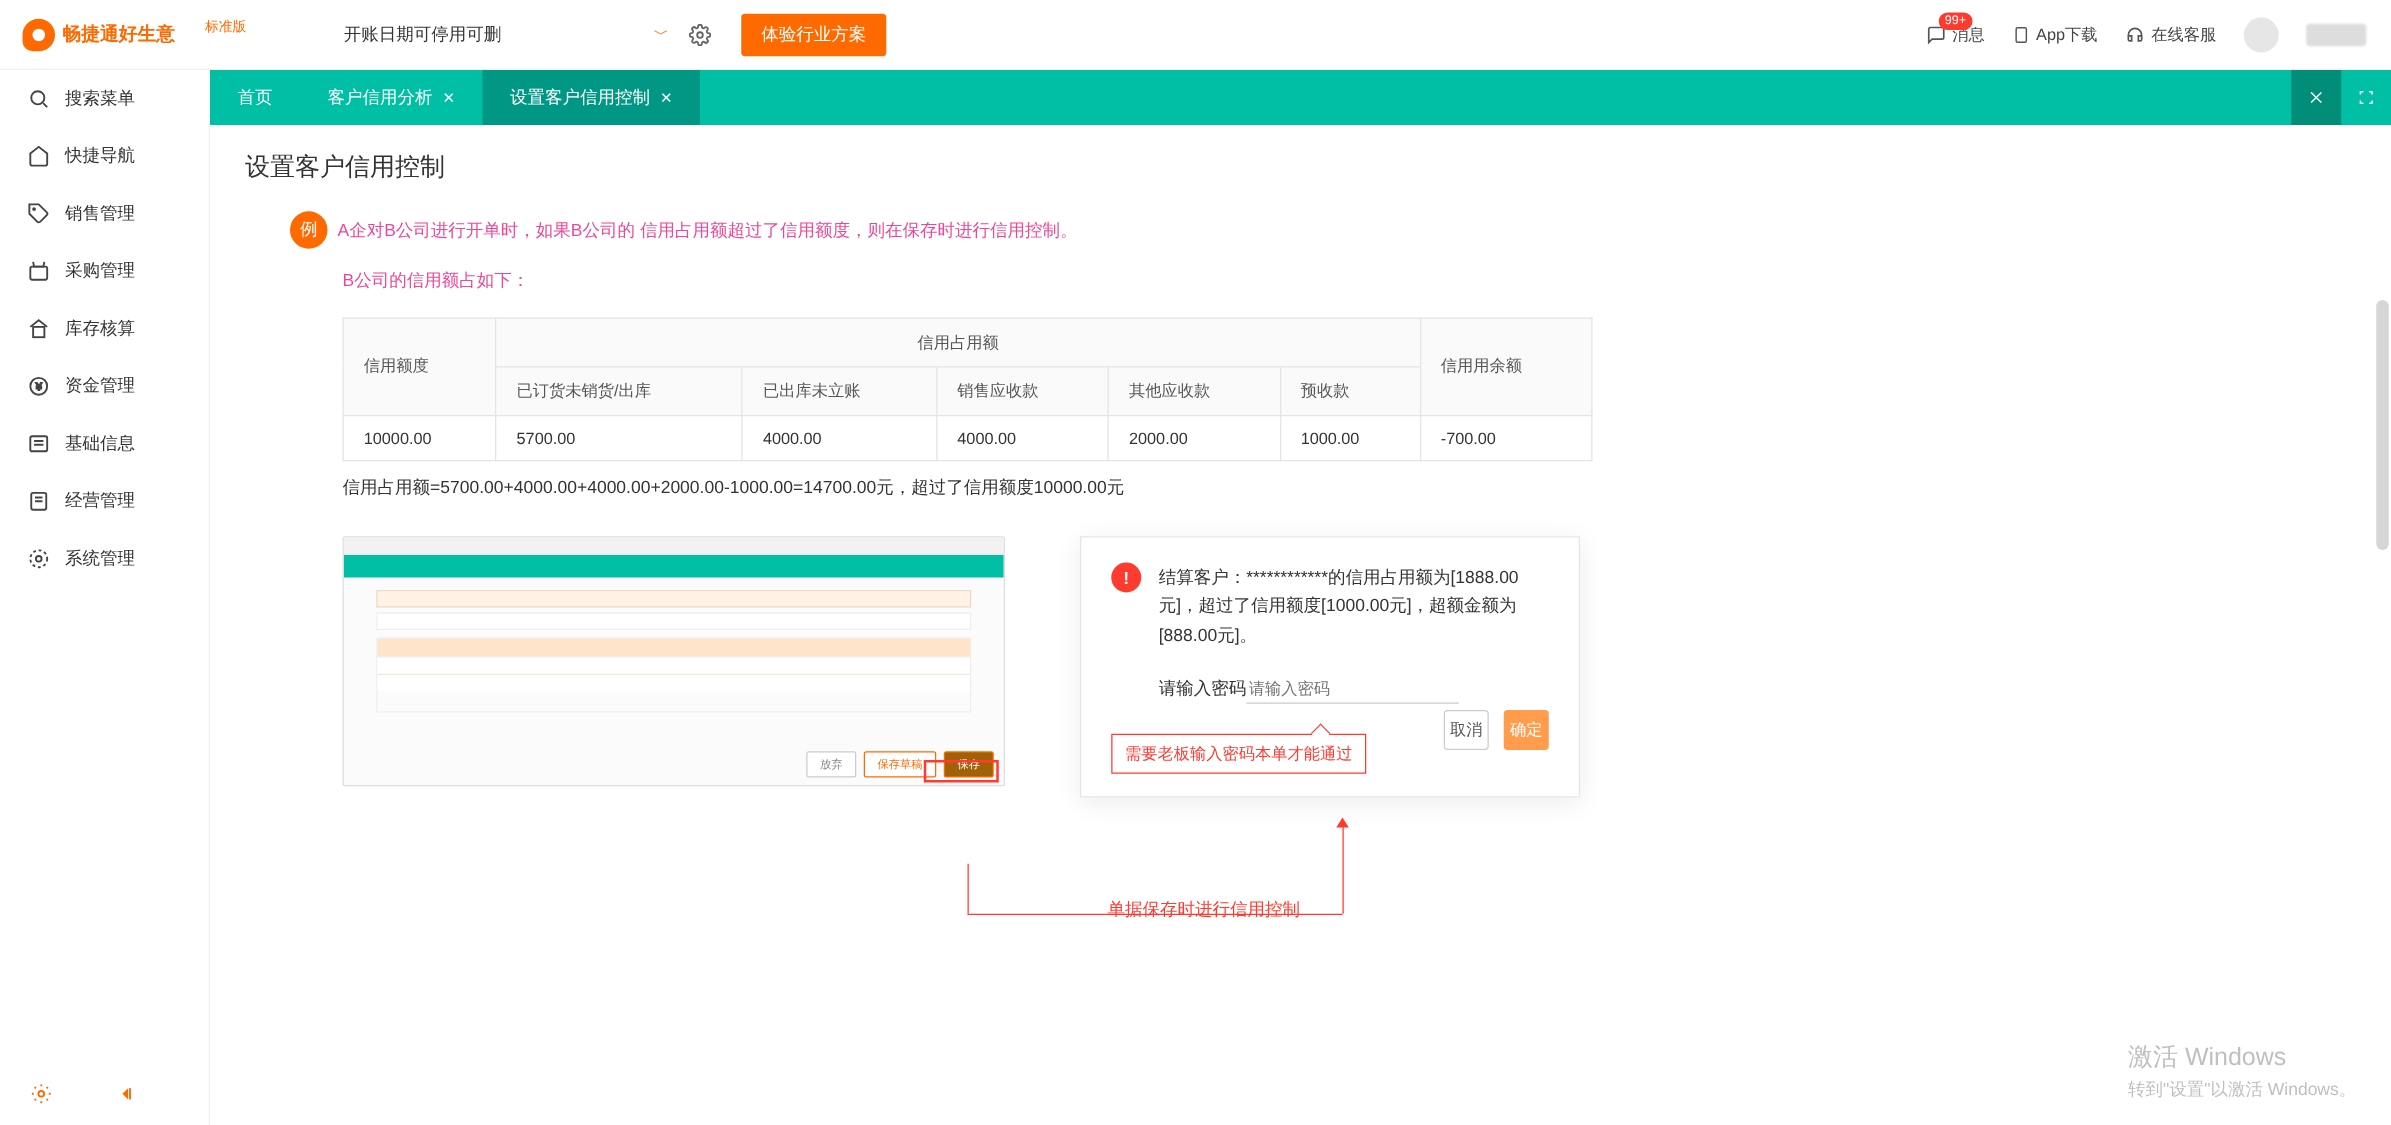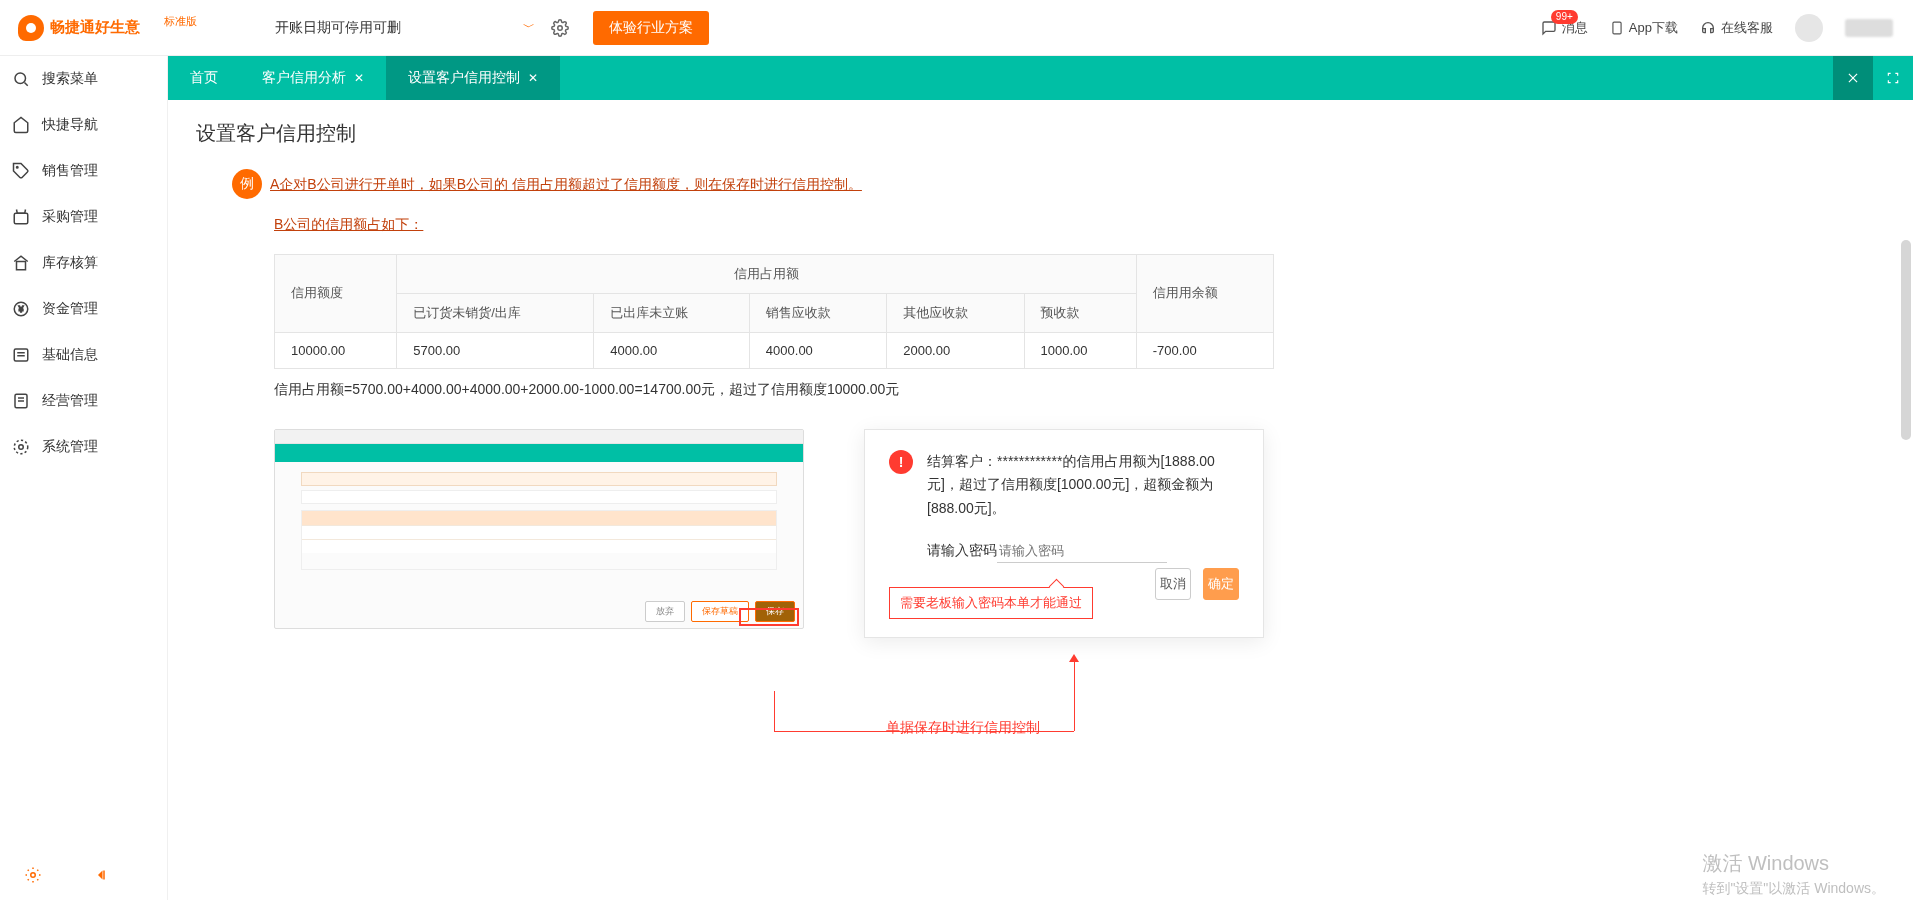--- a/index.html
+++ b/index.html
@@ -20,40 +20,40 @@
 .primary-btn { margin-left: 24px; background:#ff6a00; color:#fff; border:none; padding:8px 16px; border-radius:3px; font-size:14px; cursor:pointer; }
 .top-right { margin-left:auto; display:flex; align-items:center; gap:22px; }
 .top-link { display:flex; align-items:center; gap:5px; color:#444; cursor:pointer; font-size:13px; position:relative; }
 .badge { position:absolute; top:-9px; left:10px; background:#ff3b30; color:#fff; font-size:10px; border-radius:8px; padding:0 5px; line-height:14px; }
 .avatar { width:28px; height:28px; background:#e6e6e6; border-radius:50%; }
 .blur-name { width:48px; height:18px; background:#ddd; border-radius:3px; filter:blur(1px); }
 
 
 .body { flex:1; display:flex; min-height:0; }
 .sidebar { width:168px; background:#fff; border-right:1px solid #f0f0f0; display:flex; flex-direction:column; }
-.side-item { display:flex; align-items:flex-end; gap:12px; padding:14px 12px; color:#333; cursor:pointer; font-size:14px; }
+.side-item { display:flex; align-items:flex-end; gap:12px; padding:14px 22px; color:#333; cursor:pointer; font-size:14px; }
 .side-icon { width:18px; height:18px; display:inline-flex; align-items:center; justify-content:center; color:#444; }
 .side-foot { margin-top:auto; display:flex; gap:50px; padding:16px 24px; color:#ff6a00; }
 
 
 .main { flex:1; display:flex; flex-direction:column; min-width:0; }
 .tabbar { height:44px; background:#00bfa5; display:flex; align-items:stretch; color:#fff; }
 .tab { display:flex; align-items:center; padding:0 22px; font-size:14px; cursor:pointer; position:relative; }
 .tab.active { background:#009884; }
 .tab .close { margin-left:8px; font-size:12px; }
 .tabbar-right { margin-left:auto; display:flex; align-items:center; gap:0; }
 .tabbar-btn { width:40px; height:44px; display:flex; align-items:center; justify-content:center; cursor:pointer; }
 .tabbar-btn.dark { background:#008e79; }
 
 .page { flex:1; overflow:auto; padding:20px 28px 10px 28px; position:relative; }
 .page-title { font-size:20px; font-weight:500; margin-bottom:24px; color:#333; }
 .content { background:#fff; padding:0 36px 40px 36px; }
 .ex-badge { display:inline-flex; width:30px; height:30px; background:#ff6a00; border-radius:50%; color:#fff; align-items:center; justify-content:center; font-size:14px; margin-right:8px; vertical-align:middle; position:relative; top:-2px; }
 .ex-row { display:flex; align-items:flex-start; margin-bottom:10px; }
-.ex-text { font-size:14px; color:#c2410c; line-height:1.9;text-decoration:underline; }
+.ex-text { font-size:14px; color:#ec4899; line-height:1.9; }
 .indent { margin-left:42px; }
 
 .credit-table { width:1000px; border-collapse:collapse; margin:16px 0 12px 42px; font-size:13px; }
 .credit-table th, .credit-table td { border:1px solid #e4e4e4; padding:10px 16px; text-align:left; color:#333; }
 .credit-table th { font-weight:400; background:#fafafa; color:#555; }
 .neg { color:#ff3b30; }
 
 .calc { font-size:14px; margin:10px 0 30px 42px; color:#333; }
 
 .illus-row { display:flex; gap:60px; margin-left:42px; align-items:flex-start; position:relative; }
@@ -86,21 +86,21 @@
 .btn.primary { background:#ff9d4d; border:1px solid #ff9d4d; color:#fff; }
 
 .connector { position:absolute; pointer-events:none; }
 .conn-h { border-top:1px solid #ff3b30; }
 .conn-v { border-left:1px solid #ff3b30; }
 .arrow-up { width:0; height:0; border-left:5px solid transparent; border-right:5px solid transparent; border-bottom:8px solid #ff3b30; position:absolute; }
 .caption { position:absolute; color:#ff3b30; font-size:14px; }
 
 .scrollbar-fake { position:absolute; right:2px; top:140px; width:10px; height:200px; background:#d6d6d6; border-radius:5px; }
 
-.activate { position:absolute; right:28px; bottom:1px; text-align:left; color:#bfbfbf; font-size:14px; line-height:1.5; }
+.activate { position:absolute; right:28px; bottom:18px; text-align:left; color:#bfbfbf; font-size:14px; line-height:1.5; }
 .activate .l1 { font-size:20px; color:#bfbfbf; }
 
 svg { display:block; }
 </style>
 </head>
 <body>
 
 <div class="app">
 
   <div class="topbar">

